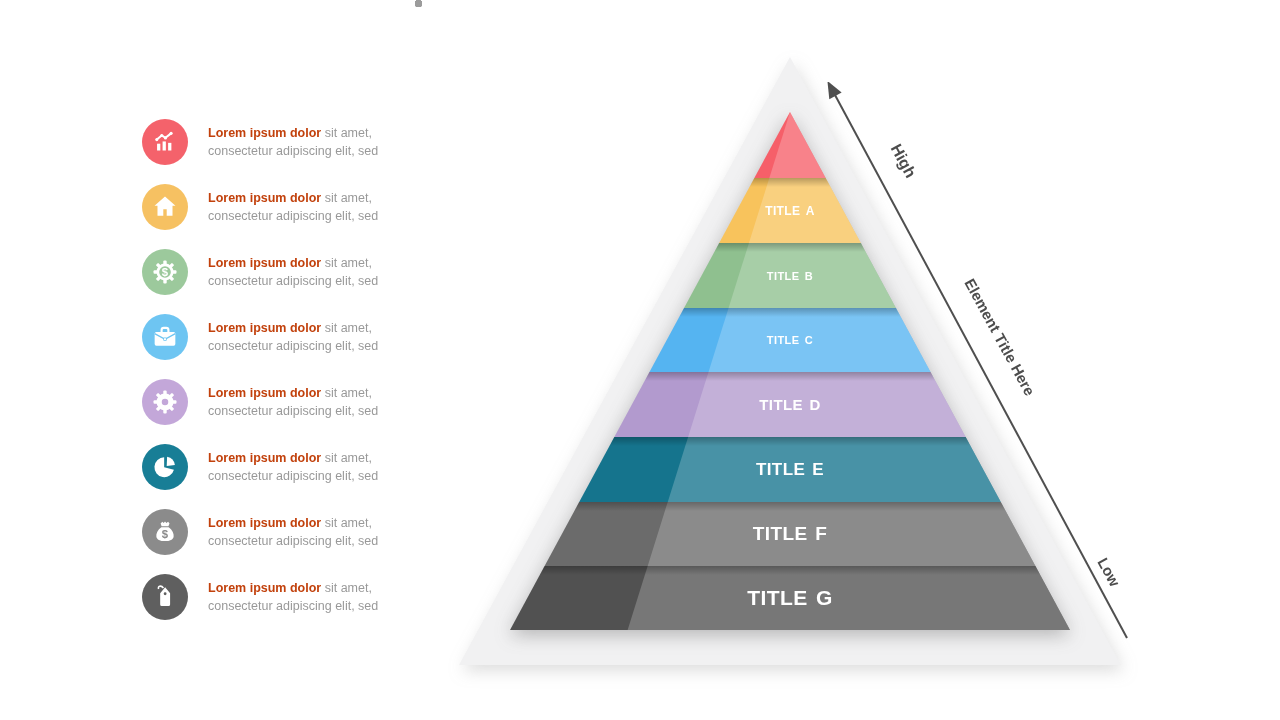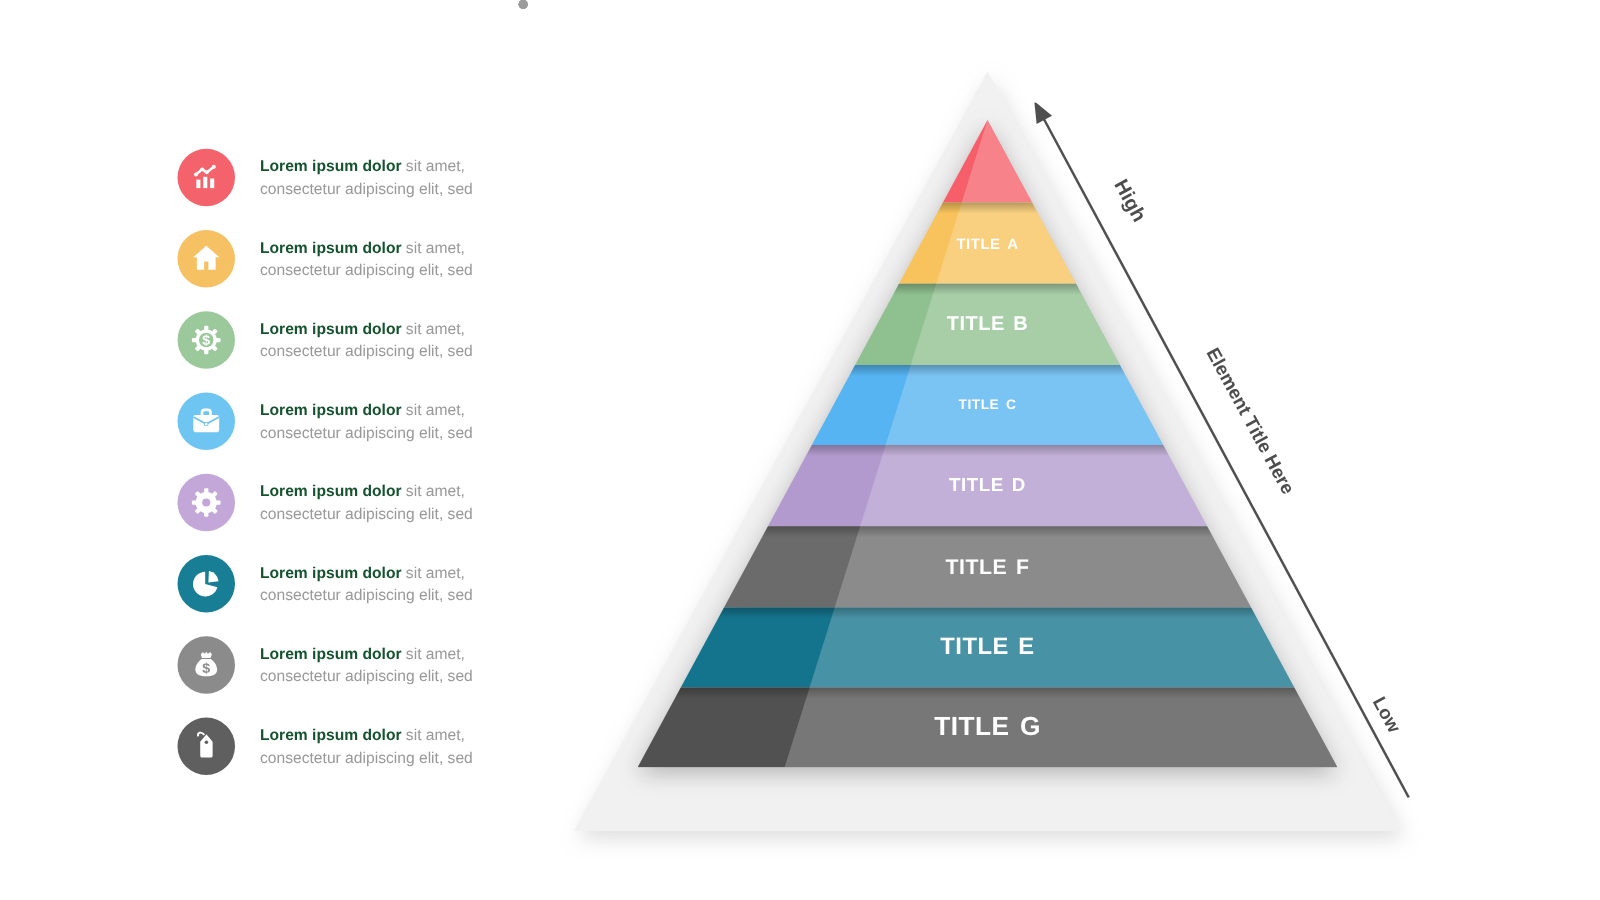--- a/index.html
+++ b/index.html
@@ -12,21 +12,21 @@
   
   .row { position:absolute; left:142px; display:flex; align-items:center; gap:20px; }
   .row:nth-of-type(1){ top:119px; } .row:nth-of-type(2){ top:184px; }
   .row:nth-of-type(3){ top:249px; } .row:nth-of-type(4){ top:314px; }
   .row:nth-of-type(5){ top:379px; } .row:nth-of-type(6){ top:444px; }
   .row:nth-of-type(7){ top:509px; } .row:nth-of-type(8){ top:574px; }
   .icon-circle { width:46px; height:46px; border-radius:50%; flex:0 0 46px;
     display:flex; align-items:center; justify-content:center; }
   .icon-circle svg { width:34px; height:34px; display:block; }
   .row-text { width:192px; font-size:12.5px; line-height:18.5px; color:#999999; }
-  .row-text .lead { font-weight:bold; color:#14532d; }
+  .row-text .lead { font-weight:bold; color:#c2410c; }
 
   
   .leader { position:absolute; left:415px; height:7px; display:flex; align-items:center; }
   .leader .dot { width:7px; height:7px; border-radius:50%; background:#9c9c9c; flex:0 0 7px; }
   .leader .dash { border-top:1px dotted #c9c9c9; height:0; }
   .leader:nth-of-type(1){ top:139px; } .leader:nth-of-type(1) .dash{ width:318px; }
   .leader:nth-of-type(2){ top:204px; } .leader:nth-of-type(2) .dash{ width:283px; }
   .leader:nth-of-type(3){ top:269px; } .leader:nth-of-type(3) .dash{ width:247px; }
   .leader:nth-of-type(4){ top:334px; } .leader:nth-of-type(4) .dash{ width:212px; }
   .leader:nth-of-type(5){ top:399px; } .leader:nth-of-type(5) .dash{ width:176px; }
@@ -34,35 +34,35 @@
   .leader:nth-of-type(7){ top:529px; } .leader:nth-of-type(7) .dash{ width:105px; }
   .leader:nth-of-type(8){ top:594px; } .leader:nth-of-type(8) .dash{ width:70px; }
 
   
   .bg-tri-wrap { position:absolute; left:459px; top:57px; width:662px; height:608px;
     filter:drop-shadow(3px 6px 8px rgba(120,120,120,0.25)); }
   .bg-tri { width:100%; height:100%;
     clip-path:polygon(50% 0, 100% 100%, 0 100%); background:#f1f1f2; }
 
   
-  .pyr-wrap { position:absolute; left:510px; top:96px; width:560px; height:518px;
+  .pyr-wrap { position:absolute; left:510px; top:112px; width:560px; height:518px;
     filter:drop-shadow(0 5px 9px rgba(70,70,70,0.35)); }
   .pyramid { position:relative; width:100%; height:100%;
     clip-path:polygon(50% 0, 100% 100%, 0 100%); display:flex; flex-direction:column; }
   .band { position:relative; display:flex; align-items:center; justify-content:center; }
   .band:nth-child(1){ height:66px; } .band:nth-child(2){ height:65px; }
   .band:nth-child(3){ height:65px; } .band:nth-child(4){ height:64px; }
   .band:nth-child(5){ height:65px; } .band:nth-child(6){ height:65px; }
   .band:nth-child(7){ height:64px; } .band:nth-child(8){ height:64px;align-items:center; }
   .band:not(:first-child)::before { content:""; position:absolute; left:0; right:0; top:0;
     height:9px; background:linear-gradient(rgba(0,0,0,0.26), rgba(0,0,0,0)); z-index:2; }
   .band-label { position:relative; z-index:3; color:#ffffff; font-weight:bold;
     letter-spacing:0.4px; word-spacing:2px; }
   .band:nth-child(2) .band-label{ font-size:12px; }
-  .band:nth-child(3) .band-label{ font-size:16px; }
+  .band:nth-child(3) .band-label{ font-size:11px; }
   .band:nth-child(4) .band-label{ font-size:11px; }
   .band:nth-child(5) .band-label{ font-size:15px; }
   .band:nth-child(6) .band-label{ font-size:17px; }
   .band:nth-child(7) .band-label{ font-size:19px; }
   .band:nth-child(8) .band-label{ font-size:21px; }
   .highlight { position:absolute; inset:0; z-index:1; background:rgba(255,255,255,0.22);
     clip-path:polygon(50% 0, 100% 100%, 21% 100%); pointer-events:none; }
 
   
   .axis-arrow { position:absolute; left:820px; top:82px; width:322px; height:570px; }
@@ -239,25 +239,25 @@
         </div>
       <div class="band" style="background: rgb(143, 192, 143);">
           <span class="band-label">TITLE B</span>
         </div>
       <div class="band" style="background: rgb(85, 180, 241);">
           <span class="band-label">TITLE C</span>
         </div>
       <div class="band" style="background: rgb(178, 154, 206);">
           <span class="band-label">TITLE D</span>
         </div>
+      <div class="band" style="background: rgb(21, 116, 141);">
+          <span class="band-label">TITLE E</span>
+        </div>
       <div class="band" style="background: rgb(107, 107, 107);">
           <span class="band-label">TITLE F</span>
-        </div>
-      <div class="band" style="background: rgb(21, 116, 141);">
-          <span class="band-label">TITLE E</span>
         </div>
       <div class="band" style="background: rgb(81, 81, 81);">
           <span class="band-label">TITLE G</span>
         </div>
       <div class="highlight"></div>
     </div>
   </div>
 
   <svg class="axis-arrow" viewBox="0 0 322 570">
     <defs>

